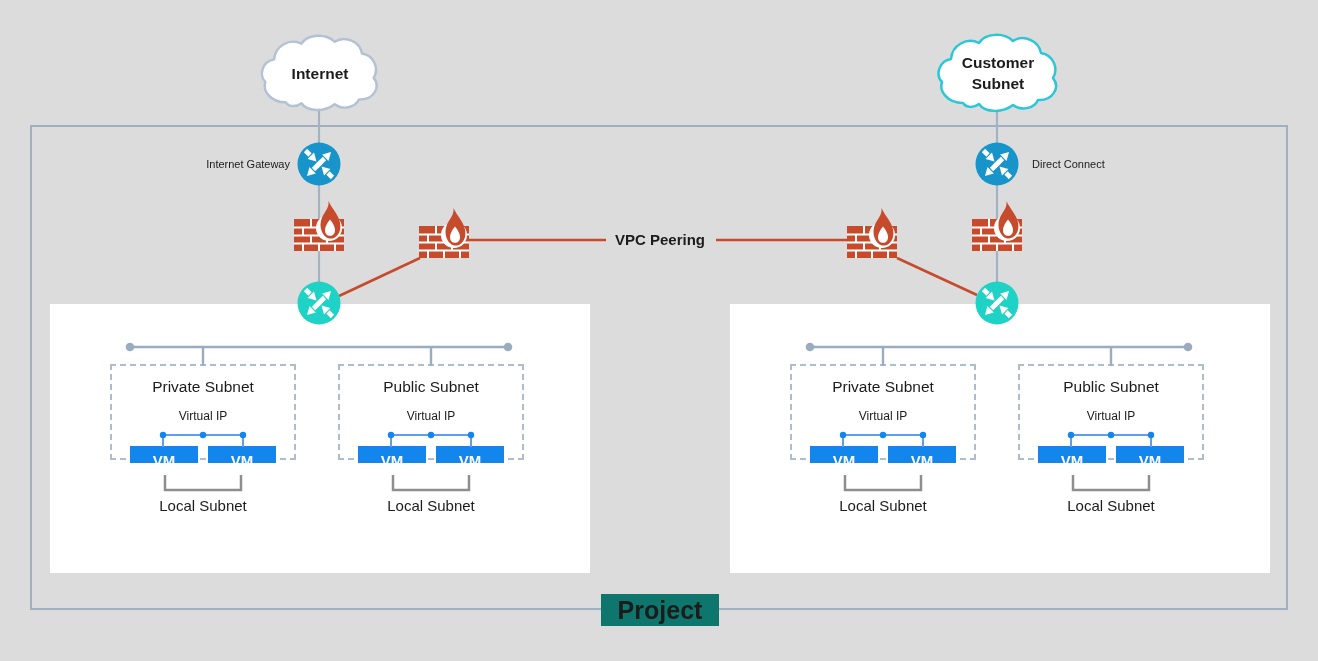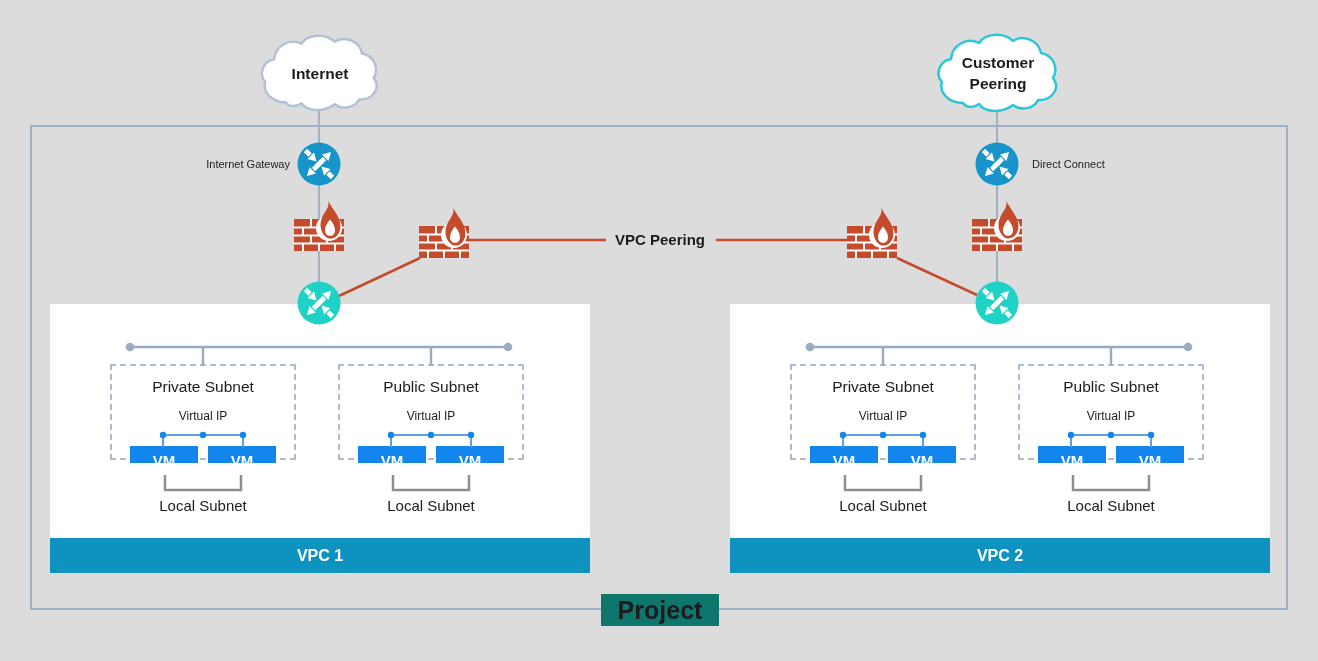--- a/index.html
+++ b/index.html
@@ -50,39 +50,37 @@
       <div class="vm vm2">VM</div>
       <div class="local-label">Local Subnet</div>
     </div>
     <div class="subnet" style="left:288px;">
       <div class="subnet-title">Public Subnet</div>
       <div class="vip-label">Virtual IP</div>
       <div class="vm vm1">VM</div>
       <div class="vm vm2">VM</div>
       <div class="local-label">Local Subnet</div>
     </div>
-    <div class="vpc-bar">VPC 1</div>
   </div>
 
   <div class="vpc" style="left:730px;">
     <div class="subnet" style="left:60px;">
       <div class="subnet-title">Private Subnet</div>
       <div class="vip-label">Virtual IP</div>
       <div class="vm vm1">VM</div>
       <div class="vm vm2">VM</div>
       <div class="local-label">Local Subnet</div>
     </div>
     <div class="subnet" style="left:288px;">
       <div class="subnet-title">Public Subnet</div>
       <div class="vip-label">Virtual IP</div>
       <div class="vm vm1">VM</div>
       <div class="vm vm2">VM</div>
       <div class="local-label">Local Subnet</div>
     </div>
-    <div class="vpc-bar">VPC 2</div>
   </div>
 
   <svg class="layer" viewBox="0 0 1318 661">
     <defs>
       <g id="vmconn">
         <line x1="-40" y1="0" x2="40" y2="0" stroke="#5d9fe8" stroke-width="2"></line>
         <line x1="-40" y1="0" x2="-40" y2="12" stroke="#5d9fe8" stroke-width="2"></line>
         <line x1="40" y1="0" x2="40" y2="12" stroke="#5d9fe8" stroke-width="2"></line>
         <circle cx="-40" cy="0" r="3.2" fill="#1286ed"></circle>
         <circle cx="0" cy="0" r="3.2" fill="#1286ed"></circle>
@@ -201,19 +199,19 @@
       <use href="#router"></use>
     </svg>
   <svg class="abs" style="left:297px;top:281px;color:#1ed3c5;" width="44" height="44">
       <use href="#router"></use>
     </svg>
   <svg class="abs" style="left:975px;top:281px;color:#1ed3c5;" width="44" height="44">
       <use href="#router"></use>
     </svg>
 
   <div class="cloud-label" style="left:256px;top:63px;width:128px;">Internet</div>
-  <div class="cloud-label" style="left:943px;top:52px;width:110px;">Customer Peering</div>
+  <div class="cloud-label" style="left:943px;top:52px;width:110px;">Customer Subnet</div>
   <div class="gw-label" style="left:120px;top:154px;width:170px;text-align:right;">Internet Gateway</div>
   <div class="gw-label" style="left:1032px;top:154px;width:170px;text-align:left;">Direct Connect</div>
   <div class="peering-label">VPC Peering</div>
   <div class="project-label">Project</div>
 
 </div>
 
 </body></html>

